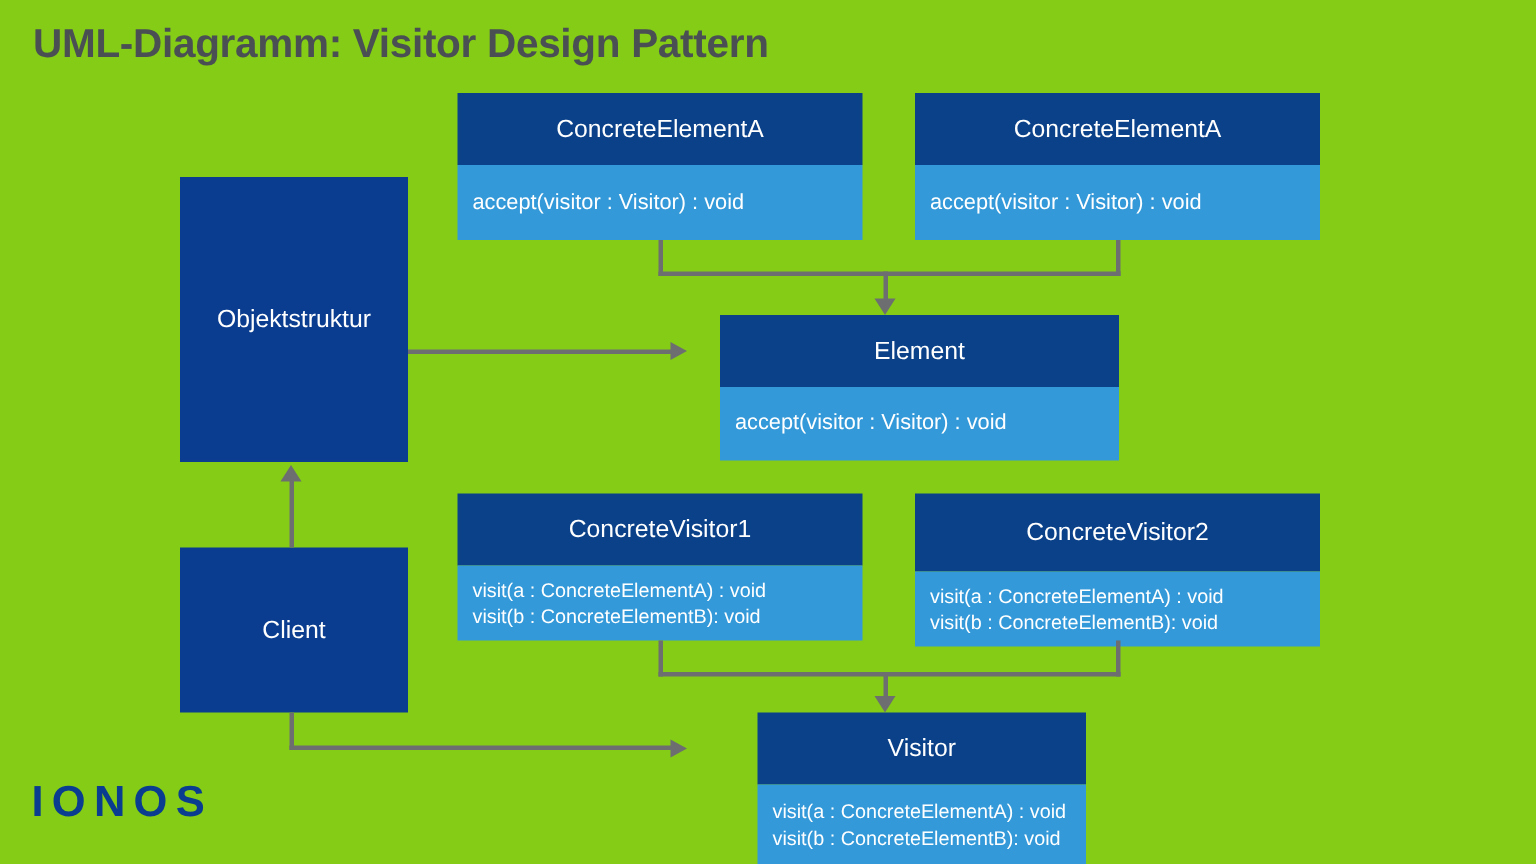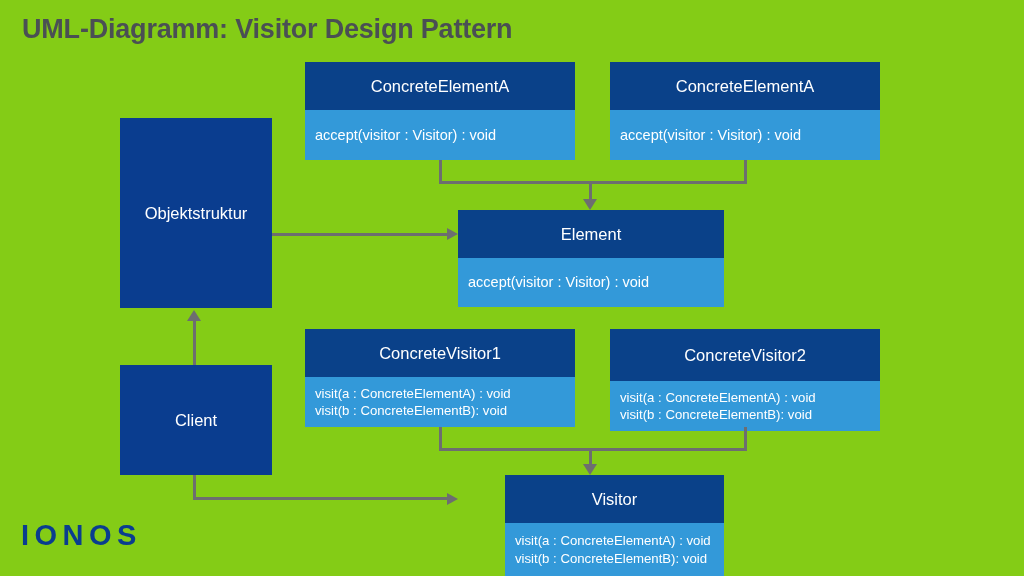--- a/index.html
+++ b/index.html
@@ -137,21 +137,21 @@
     </div>
   </div>
 
   <div class="uml-class" style="left:610px; top:62px; width:270px; height:98px;">
     <div class="uml-header" style="height:48px;">ConcreteElementA</div>
     <div class="uml-body" style="height:50px;">
       <div class="op">accept(visitor  : Visitor) : void</div>
     </div>
   </div>
 
-  <div class="uml-class" style="left:458px; top:210px; width:266px; height:112px;">
+  <div class="uml-class" style="left:480px; top:210px; width:266px; height:112px;">
     <div class="uml-header" style="height:48px;">Element</div>
     <div class="uml-body" style="height:49px;">
       <div class="op">accept(visitor  : Visitor) : void</div>
     </div>
   </div>
 
   <div class="uml-class" style="left:305px; top:329px; width:270px; height:98px;">
     <div class="uml-header" style="height:48px;">ConcreteVisitor1</div>
     <div class="uml-body compact" style="height:50px;">
       <div class="op">visit(a : ConcreteElementA) : void</div>

